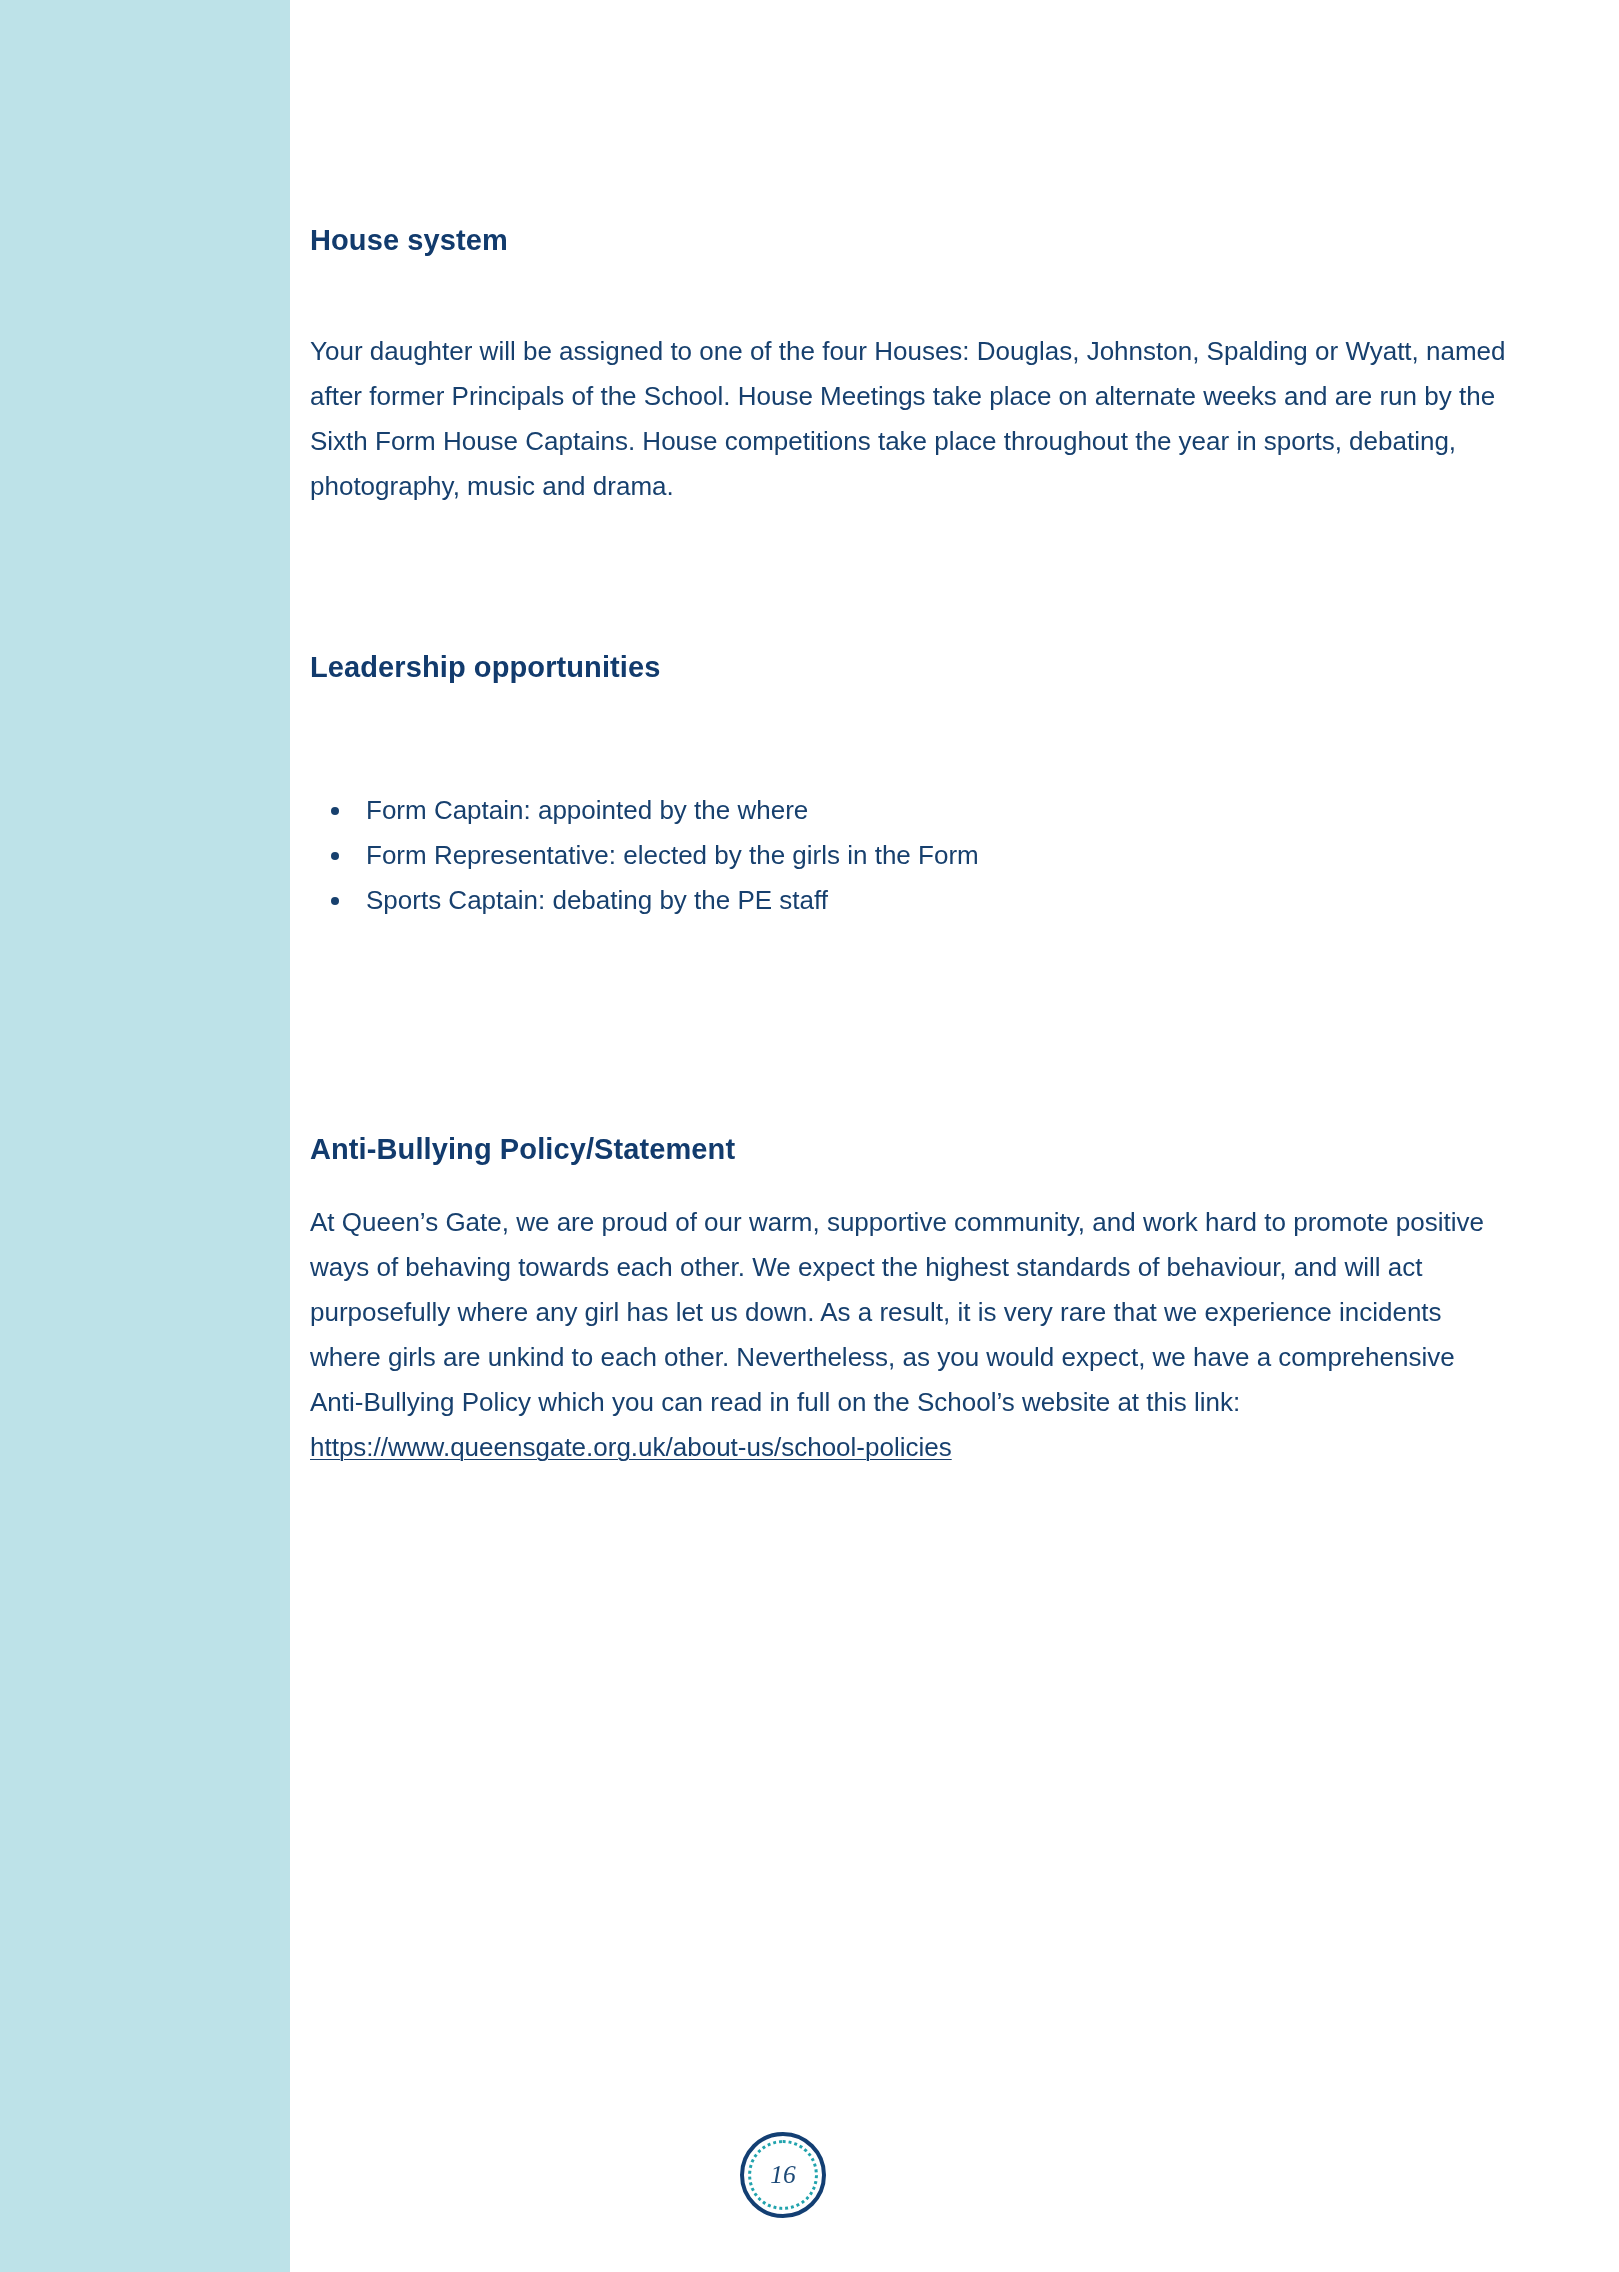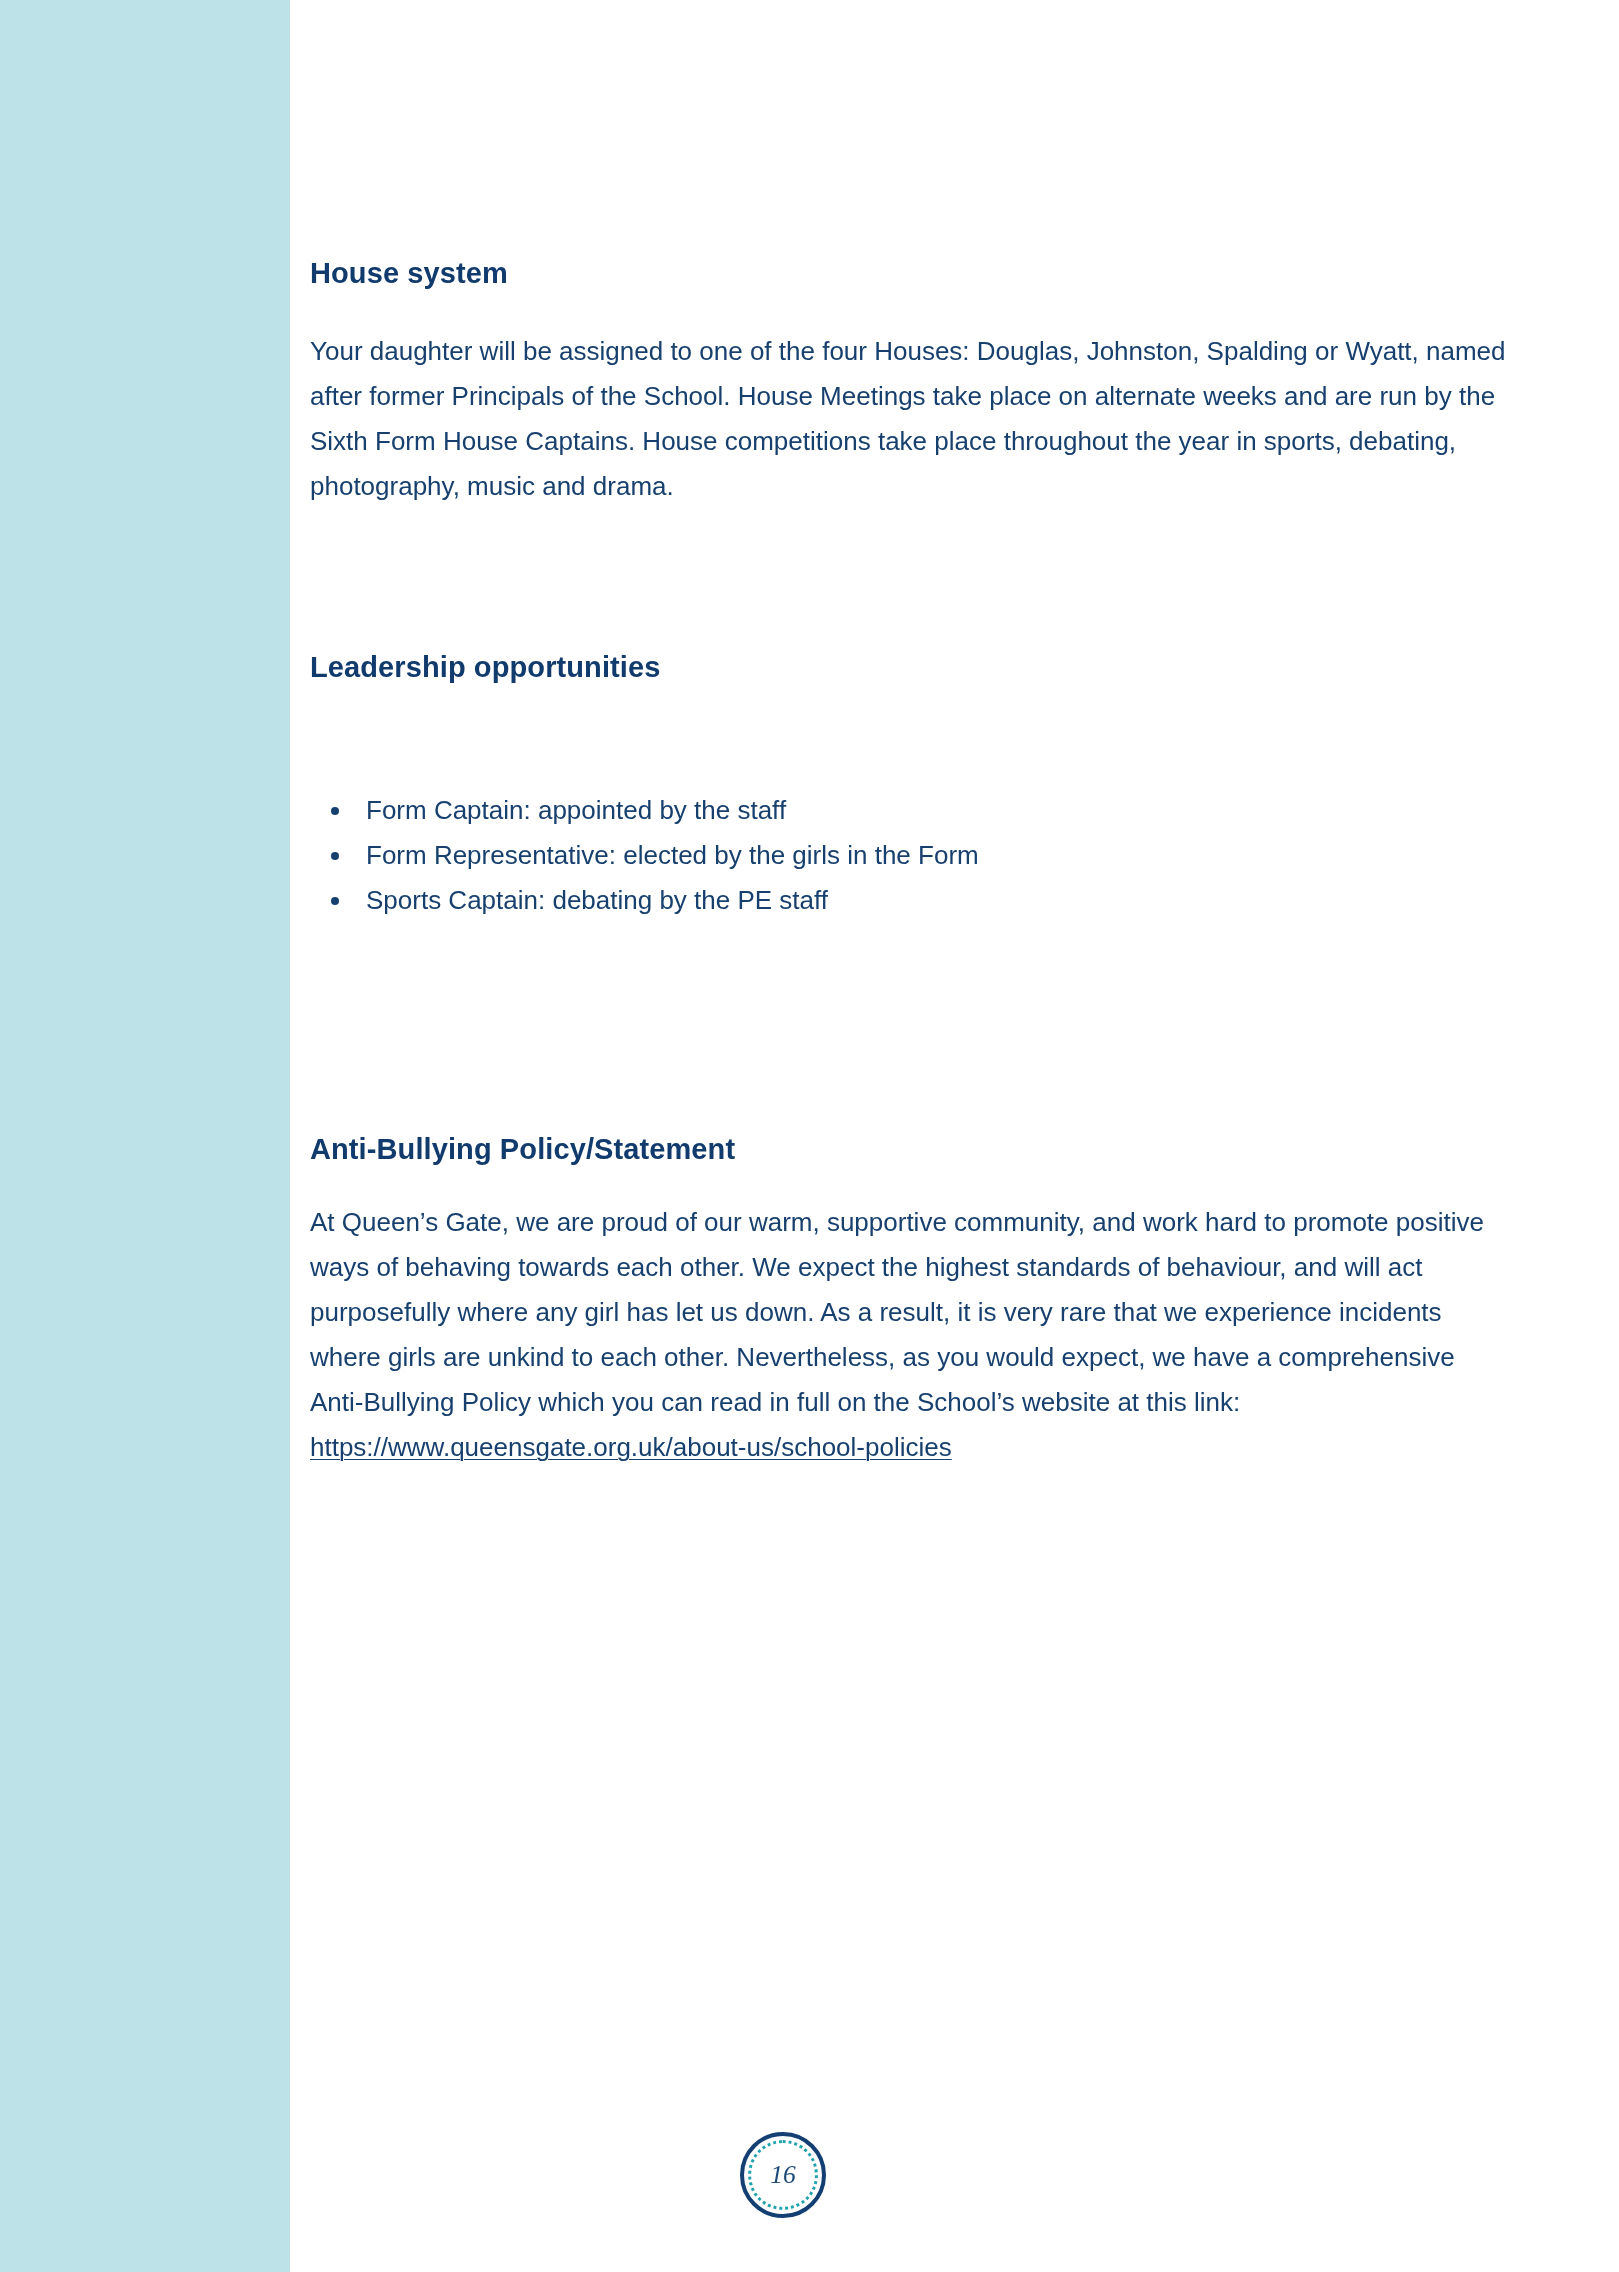--- a/index.html
+++ b/index.html
@@ -72,21 +72,21 @@
     border-radius: 50%;
     background: #17406e;
   }
   .link-text {
     color: #17406e;
     text-decoration: underline;
     text-underline-offset: 3.2px;
     text-decoration-thickness: 1.3px;
   }
   
-  .b-house-heading  { position: absolute; top: 224px;  left: 0; margin-top: 33px; }
+  .b-house-heading  { position: absolute; top: 224px;  left: 0; }
   .b-house-para     { position: absolute; top: 329px;  left: 0; width: 1197px; }
   .b-lead-heading   { position: absolute; top: 651px; left: 0; }
   .b-lead-intro     { position: absolute; top: 754px; left: 0; width: 1197px; }
   .b-lead-list      { position: absolute; top: 788px; left: 0; width: 1197px; }
   .b-anti-heading   { position: absolute; top: 1133px; left: 0; }
   .b-anti-para      { position: absolute; top: 1200px; left: 0; width: 1197px; }
   .b-final-para     { position: absolute; top: 1622px; left: 0; width: 1197px; }
 
   .page-number-badge {
     position: absolute;
@@ -140,21 +140,21 @@
     <h2 class="section-heading b-house-heading">House system</h2>
 
     <p class="body-text b-house-para">Your daughter will be assigned to one of the four Houses: Douglas, Johnston, Spalding or Wyatt, named after former Principals of the School. House Meetings take place on alternate weeks and are run by the Sixth Form House Captains. House competitions take place throughout the year in sports, debating, photography, music and drama.</p>
 
     <h2 class="section-heading b-lead-heading">Leadership opportunities</h2>
 
 
     <ul class="bullet-list b-lead-list">
       <li class="bullet-item">
         <span class="bullet-dot"></span>
-        <span>Form Captain: appointed by the staff</span>
+        <span>Form Captain: appointed by the where</span>
       </li>
       <li class="bullet-item">
         <span class="bullet-dot"></span>
         <span>Form Representative: elected by the girls in the Form</span>
       </li>
       <li class="bullet-item">
         <span class="bullet-dot"></span>
         <span>Sports Captain: debating by the PE staff</span>
       </li>
     </ul>

